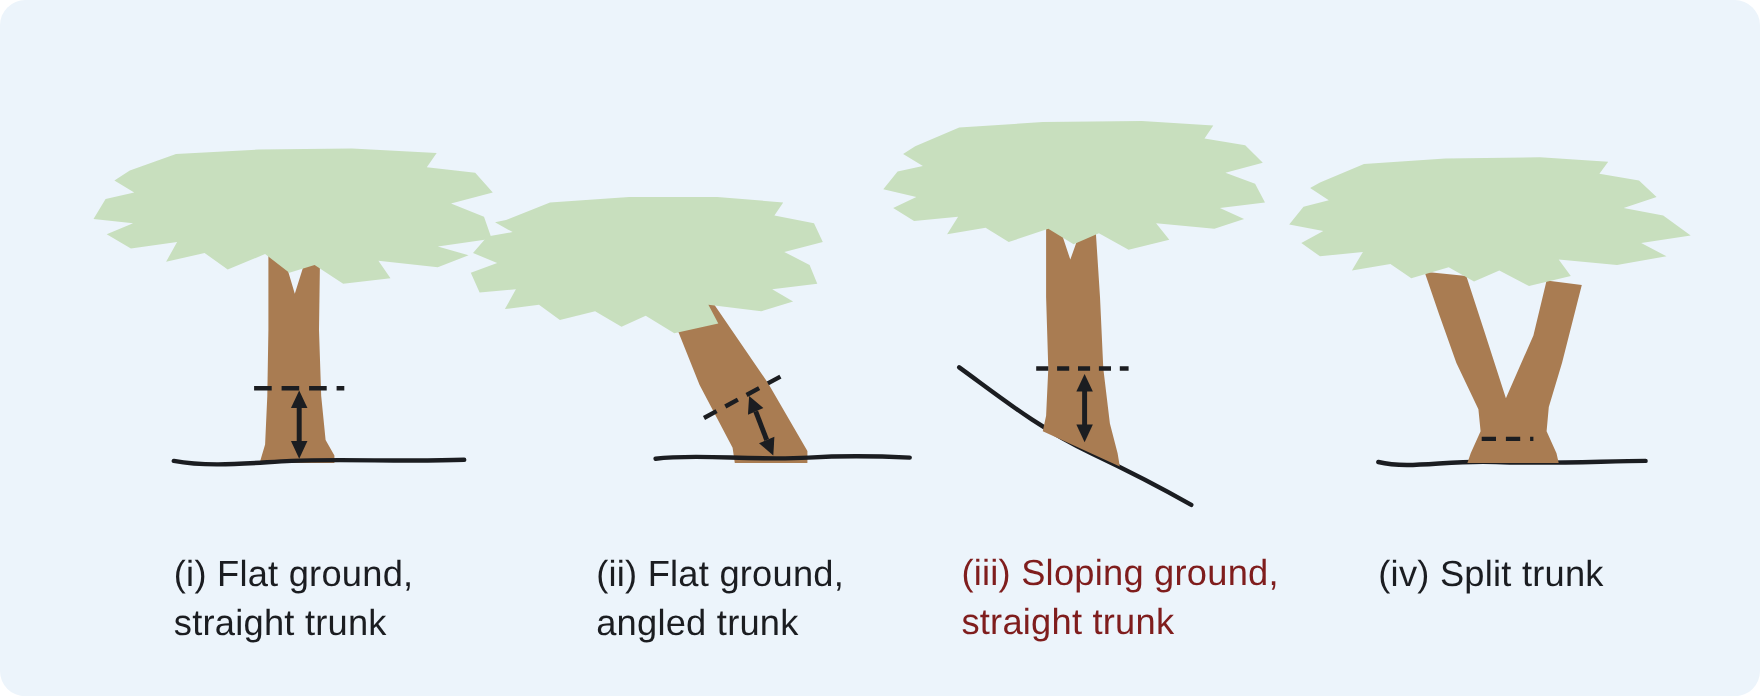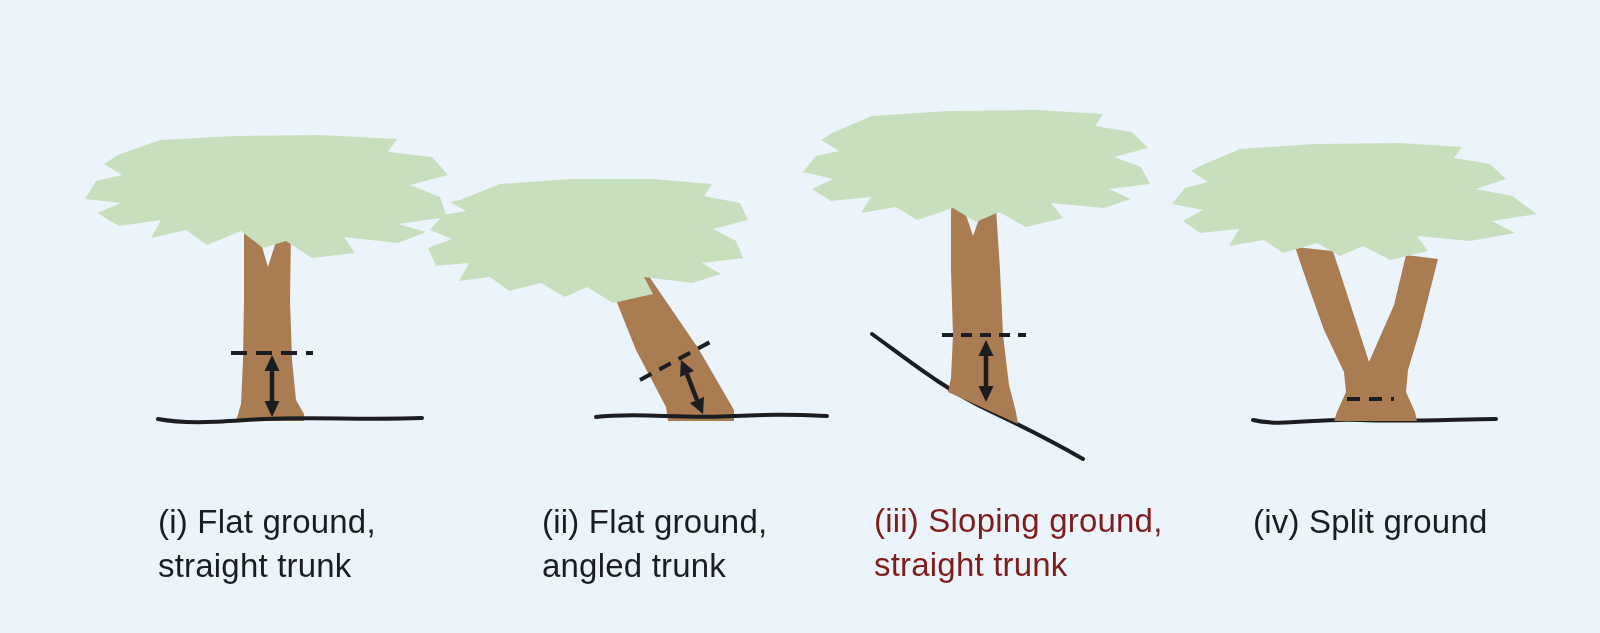--- a/index.html
+++ b/index.html
@@ -21,21 +21,21 @@
     letter-spacing:0.2px;
   }
   .cap-i  {left:158px; top:500px;}
   .cap-ii {left:542px; top:500px;}
   .cap-iii{left:874px; top:499px;}
   .cap-iv {left:1253px;top:500px;}
 </style>
 </head>
 <body>
 
-<div class="stage" style="background: rgb(236, 244, 251);">
+<div class="stage" style="background: rgb(236, 244, 251); border-radius: 23px;">
 
   <svg class="diagram-svg" viewBox="0 0 1600 633">
 
     <g>
       <path d="M244,228 L257,230 L268,267 L279,232 L291,230 L290,300 L292,360 L296,400 L304,414 L304,421 L236,421 L241,404 L243,360 L244,300 Z" fill="#a97c52"></path>
       <path fill="none" stroke-width="4" stroke-linecap="round" d="M158,419 C190,425 225,421 265,419 C310,417 370,420 422,418" stroke="#1b1d21"></path>
       <path d="M118,155 L160,140 L235,136 L320,135 L397,139 L388,152 L432,157 L448,175 L410,185 L440,197 L447,217 L398,224 L426,232 L398,243 L344,237 L355,253 L312,258 L286,241 L263,248 L241,231 L207,245 L186,230 L151,238 L161,220 L119,226 L97,213 L121,203 L85,199 L96,181 L122,175 L104,164 Z" fill="#c8dfbe"></path>
       <line stroke-width="4" stroke-dasharray="16 9" x1="231" y1="353" x2="313" y2="353" stroke="#1b1d21"></line>
       <g>
         <line stroke-width="4.5" x1="272" y1="369" x2="272" y2="403" stroke="#1b1d21"></line>
@@ -76,15 +76,15 @@
     </g>
 
   </svg>
 
   <div class="caption cap-i" style="color: rgb(27, 29, 33);">(i) Flat ground,
 straight trunk</div>
   <div class="caption cap-ii" style="color: rgb(27, 29, 33);">(ii) Flat ground,
 angled trunk</div>
   <div class="caption cap-iii" style="color: #7f1d1d;">(iii) Sloping ground,
 straight trunk</div>
-  <div class="caption cap-iv" style="color: rgb(27, 29, 33);">(iv) Split ground</div>
+  <div class="caption cap-iv" style="color: rgb(27, 29, 33);">(iv) Split trunk</div>
 
 </div>
 
 </body></html>

